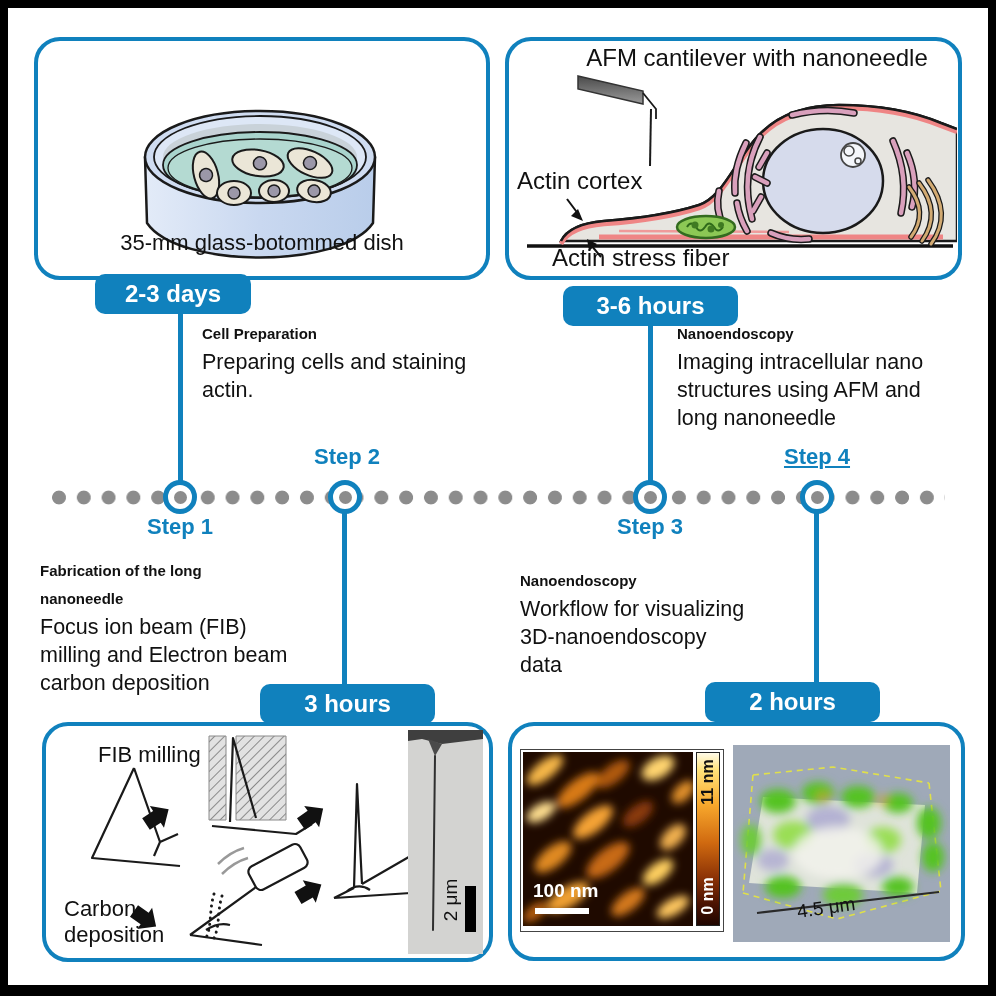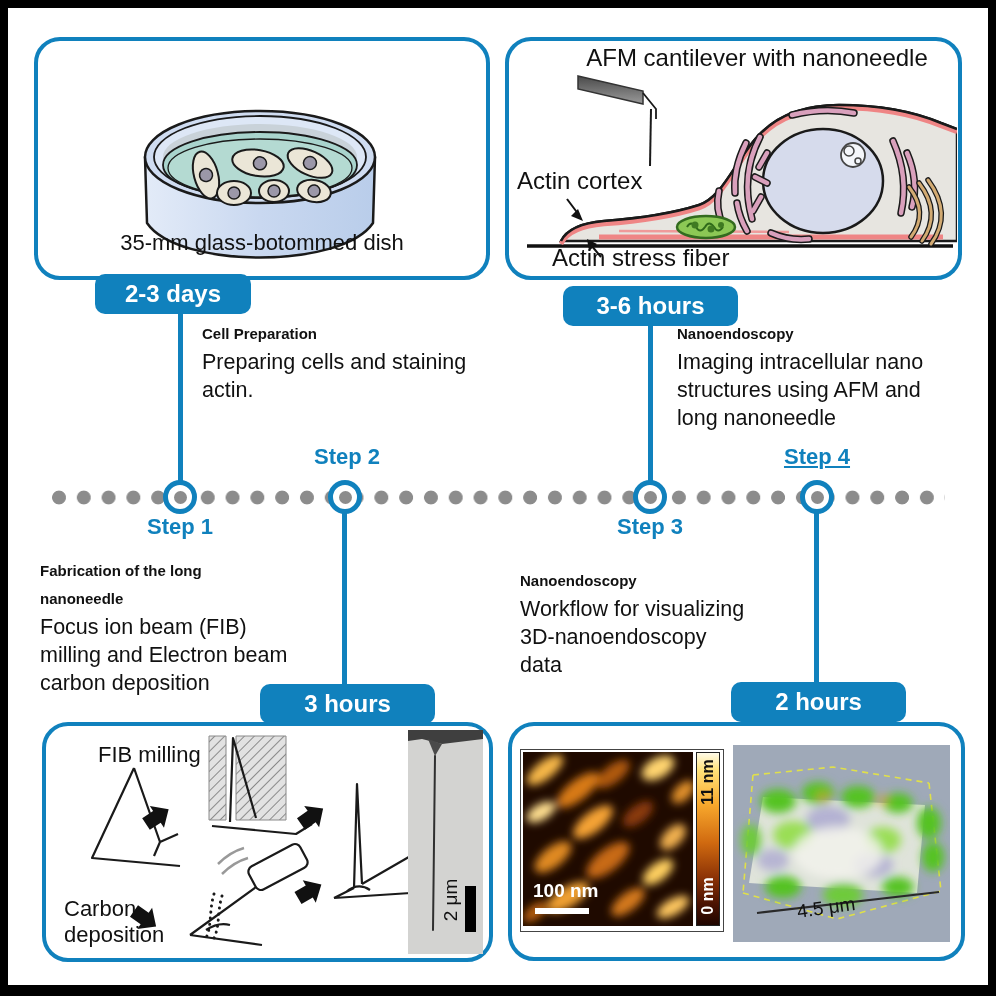--- a/index.html
+++ b/index.html
@@ -176,21 +176,21 @@
       <polygon points="78,198 80,210 88,203" fill="#111"></polygon>
     </svg>
   </div>
   <div class="lbl" style="left:557px;top:46px;width:400px;text-align:center;">AFM cantilever with nanoneedle</div>
   <div class="lbl" style="left:517px;top:169px;">Actin cortex</div>
   <div class="lbl" style="left:552px;top:246px;">Actin stress fiber</div>
 
   <div class="badge" style="left:95px;top:274px;width:156px;">2-3 days</div>
   <div class="badge" style="left:563px;top:286px;width:175px;">3-6 hours</div>
   <div class="badge" style="left:260px;top:684px;width:175px;">3 hours</div>
-  <div class="badge" style="left:731px;top:682px;width:175px;">2 hours</div>
+  <div class="badge" style="left:705px;top:682px;width:175px;">2 hours</div>
 
   <div class="connector" style="left:178px;top:310px;height:176px;"></div>
   <div class="connector" style="left:342px;top:508px;height:180px;"></div>
   <div class="connector" style="left:648px;top:310px;height:176px;"></div>
   <div class="connector" style="left:814px;top:508px;height:178px;"></div>
 
   <div class="dots"></div>
   <div class="stepcircle" style="left:163px;top:480px;"></div>
   <div class="stepcircle" style="left:328px;top:480px;"></div>
   <div class="stepcircle" style="left:633px;top:480px;"></div>

